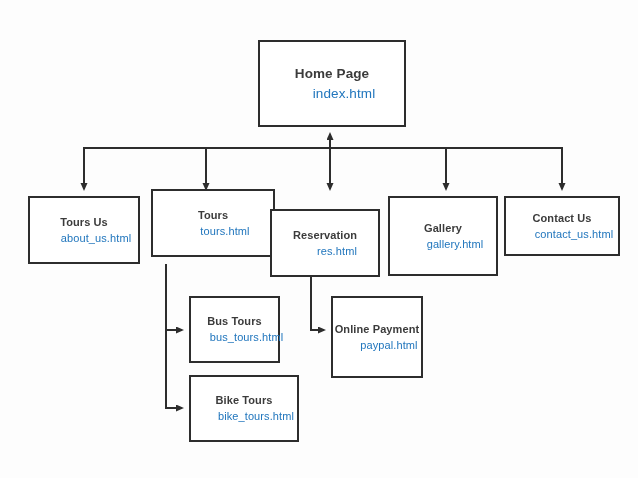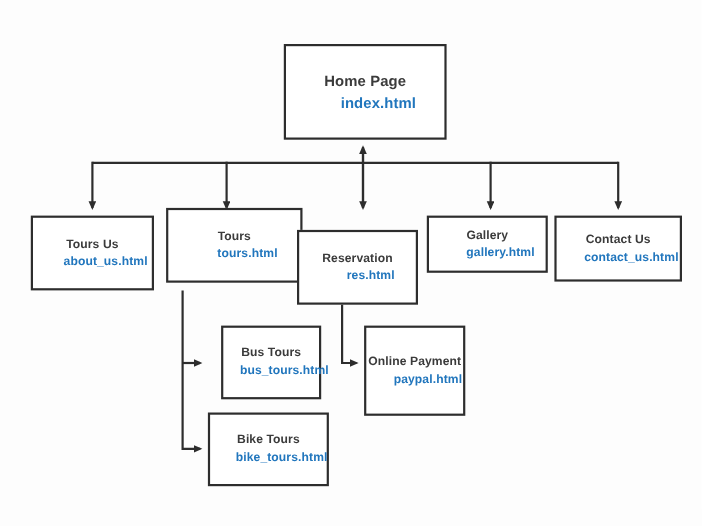--- a/index.html
+++ b/index.html
@@ -34,41 +34,41 @@
     text-align: center;
     line-height: 1.15;
   }
   .node .title {
     font-weight: bold;
     color: #3b3b3b;
     font-size: 11px;
     letter-spacing: 0.1px;
   }
   .node .file {
-    font-weight: bold;
+    font-weight: normal;
     color: #2176bd;
     font-size: 11px;
     margin-top: 3px;
     letter-spacing: 0.1px;
     padding-left: 24px;
   }
   
   .node-home { left: 258px; top: 40px;  width: 148px; height: 87px; }
   .node-home .title { font-size: 13.5px; }
   .node-home .file  { font-size: 13.5px; margin-top: 4px; }
 
   
   .node-about       { left: 28px;  top: 196px; width: 112px; height: 68px; }
   .node-tours       { left: 151px; top: 189px; width: 124px; height: 68px; }
   .node-reservation { left: 270px; top: 209px; width: 110px; height: 68px; }
-  .node-gallery     { left: 388px; top: 196px; width: 110px; height: 52px; }
+  .node-gallery     { left: 388px; top: 196px; width: 110px; height: 80px; }
   .node-contact     { left: 504px; top: 196px; width: 116px; height: 60px; }
 
   
-  .node-bus     { left: 201px; top: 296px; width: 91px; height: 67px; }
+  .node-bus     { left: 189px; top: 296px; width: 91px; height: 67px; }
   .node-bike    { left: 189px; top: 375px; width: 110px; height: 67px; }
   .node-payment { left: 331px; top: 296px; width: 92px; height: 82px; }
 </style>
 </head>
 <body>
 
 <div class="canvas">
 
   <svg class="connector-layer" width="638" height="478" viewBox="0 0 638 478" xmlns="http://www.w3.org/2000/svg">
     <defs>

